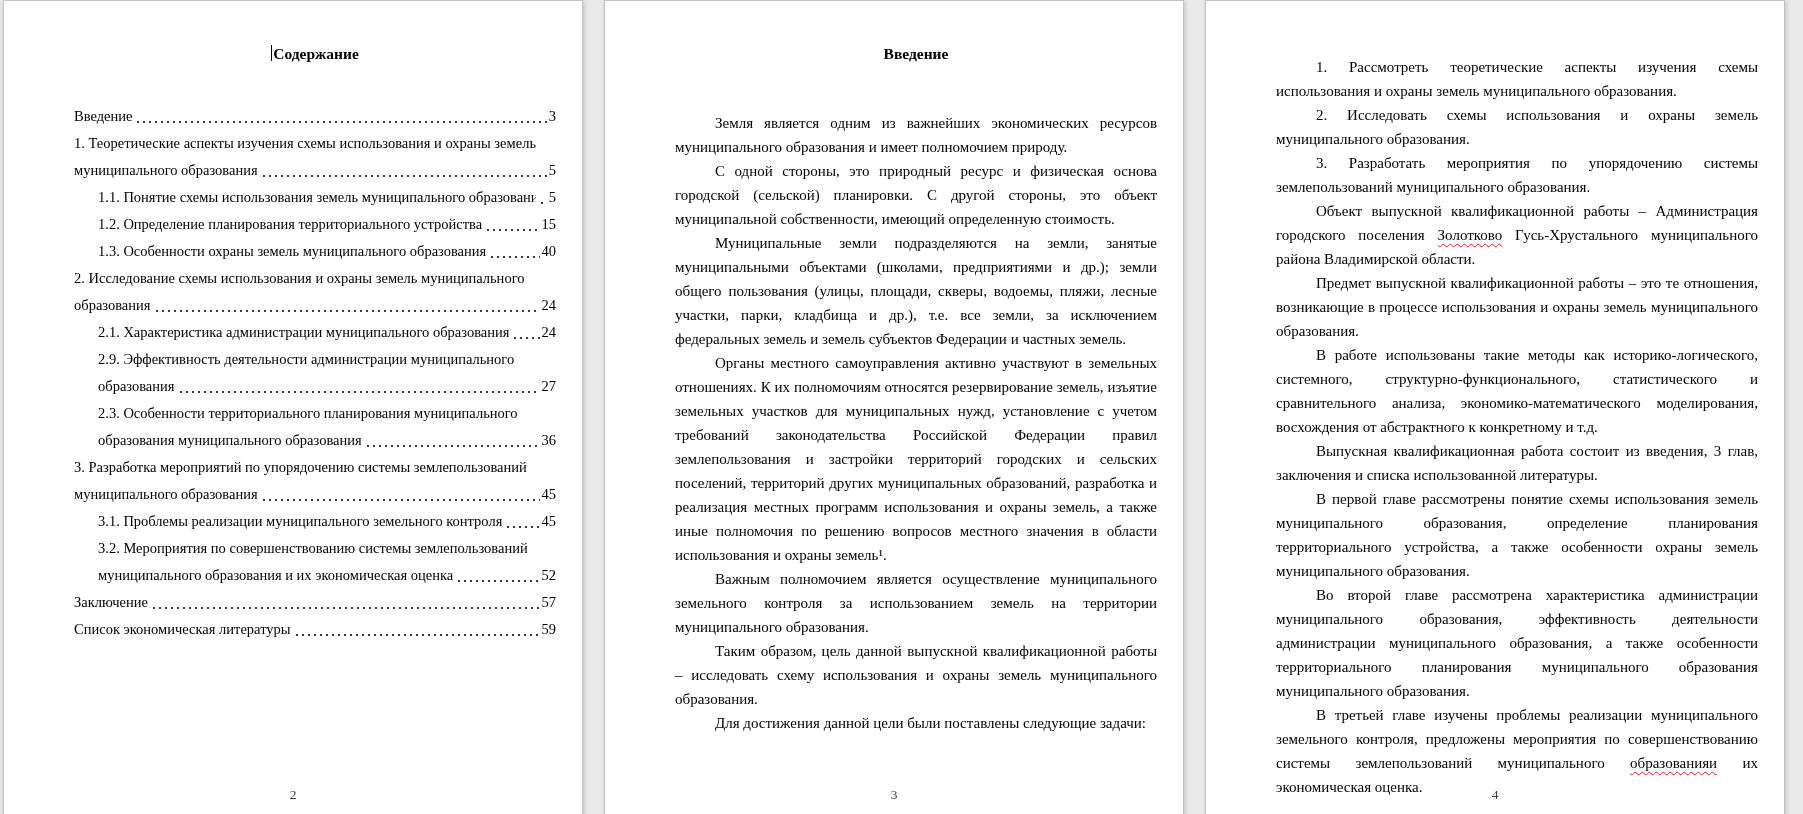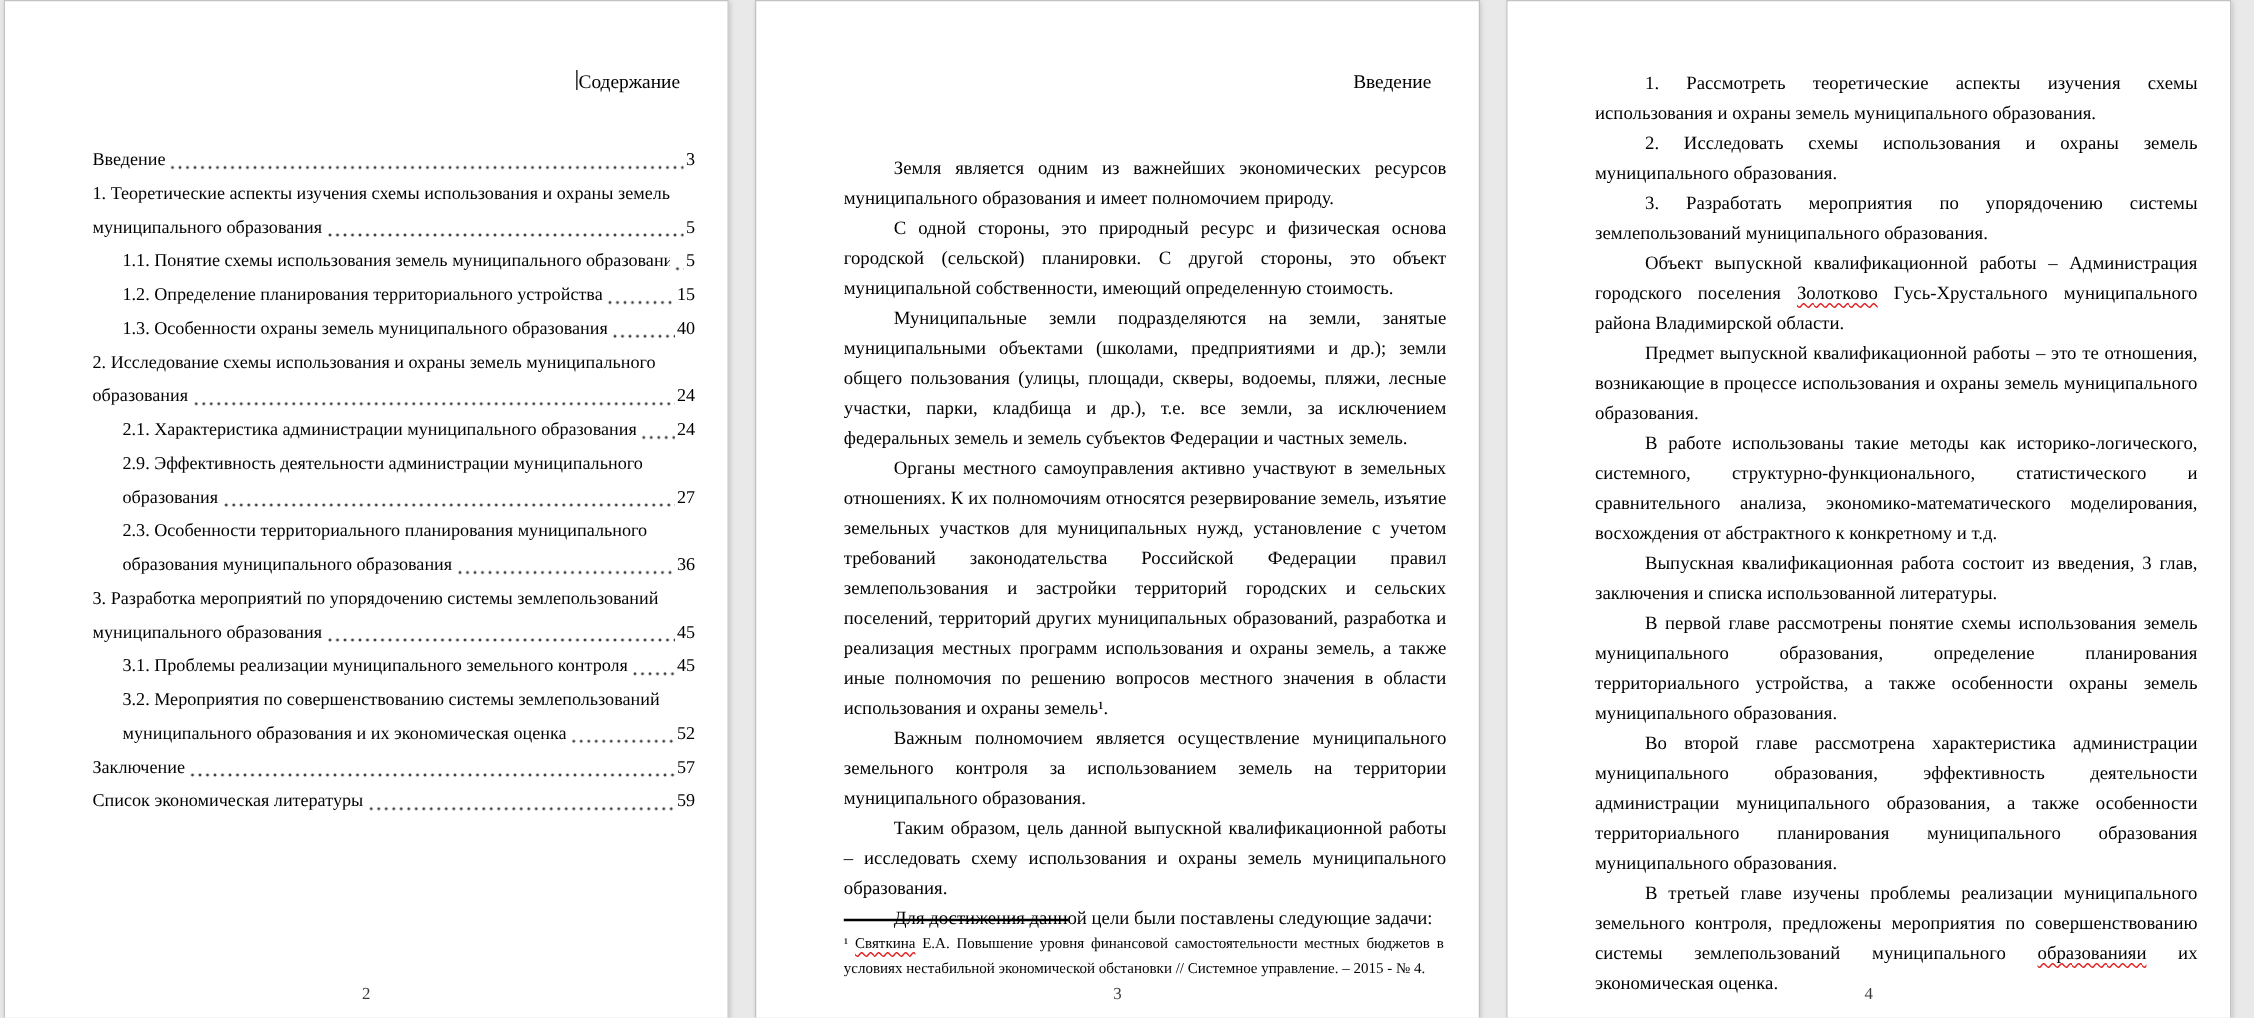--- a/index.html
+++ b/index.html
@@ -19,22 +19,22 @@
     flex: 0 0 auto;
     width: 580px; height: 868px;
     background: #ffffff;
     border: 1px solid #c2c2c2;
     box-shadow: 1px 1px 4px rgba(0,0,0,0.18);
     box-sizing: border-box;
     padding: 40px 26px 0 70px;
     font-size: 15px; line-height: 24px;
   }
   .doc-title {
-    margin: 12px; font-weight: normal; font-size: 15.5px;
-    text-align: right; line-height: 26px;
+    margin: 0; font-weight: bold; font-size: 15.5px;
+    text-align: center; line-height: 26px;
   }
   .caret {
     display: inline-block; width: 1px; height: 16px;
     background: #000; vertical-align: -2px; margin-right: 1px;
   }
   
   .toc { margin-top: 36px; font-size: 14.5px; line-height: 27px; }
   .toc-entry.indented { padding-left: 24px; }
   .toc-line { display: flex; white-space: nowrap; align-items: baseline; }
   .toc-text { flex: 0 1 auto; overflow: hidden; }
@@ -207,24 +207,20 @@
     <h1 class="doc-title">Введение</h1>
     <div class="body-text page-2-body">
         <p class="para">Земля является одним из важнейших экономических ресурсов муниципального образования и имеет полномочием природу.</p>
         <p class="para">С одной стороны, это природный ресурс и физическая основа городской (сельской) планировки. С другой стороны, это объект муниципальной собственности, имеющий определенную стоимость.</p>
         <p class="para">Муниципальные земли подразделяются на земли, занятые муниципальными объектами (школами, предприятиями и др.); земли общего пользования (улицы, площади, скверы, водоемы, пляжи, лесные участки, парки, кладбища и др.), т.е. все земли, за исключением федеральных земель и земель субъектов Федерации и частных земель.</p>
         <p class="para">Органы местного самоуправления активно участвуют в земельных отношениях. К их полномочиям относятся резервирование земель, изъятие земельных участков для муниципальных нужд, установление с учетом требований законодательства Российской Федерации правил землепользования и застройки территорий городских и сельских поселений, территорий других муниципальных образований, разработка и реализация местных программ использования и охраны земель, а также иные полномочия по решению вопросов местного значения в области использования и охраны земель¹.</p>
         <p class="para">Важным полномочием является осуществление муниципального земельного контроля за использованием земель на территории муниципального образования.</p>
         <p class="para">Таким образом, цель данной выпускной квалификационной работы – исследовать схему использования и охраны земель муниципального образования.</p>
         <p class="para">Для достижения данной цели были поставлены следующие задачи:</p>
       </div>
-    <div class="footnote">
-      <div class="footnote-sep"></div>
-      <div class="footnote-text">¹ <span class="misspelled">Святкина</span> Е.А. Повышение уровня финансовой самостоятельности местных бюджетов в условиях нестабильной экономической обстановки // Системное управление. – 2015 - № 4.</div>
-    </div>
     <div class="page-footer">3</div>
   </div>
 
   <div class="page">
     <div class="body-text page-4-body">
         <p class="para">1. Рассмотреть теоретические аспекты изучения схемы использования и охраны земель муниципального образования.</p>
         <p class="para">2. Исследовать схемы использования и охраны земель муниципального образования.</p>
         <p class="para">3. Разработать мероприятия по упорядочению системы землепользований муниципального образования.</p>
         <p class="para">Объект выпускной квалификационной работы – Администрация городского поселения <span class="misspelled">Золотково</span> Гусь-Хрустального муниципального района Владимирской области.</p>
         <p class="para">Предмет выпускной квалификационной работы – это те отношения, возникающие в процессе использования и охраны земель муниципального образования.</p>

